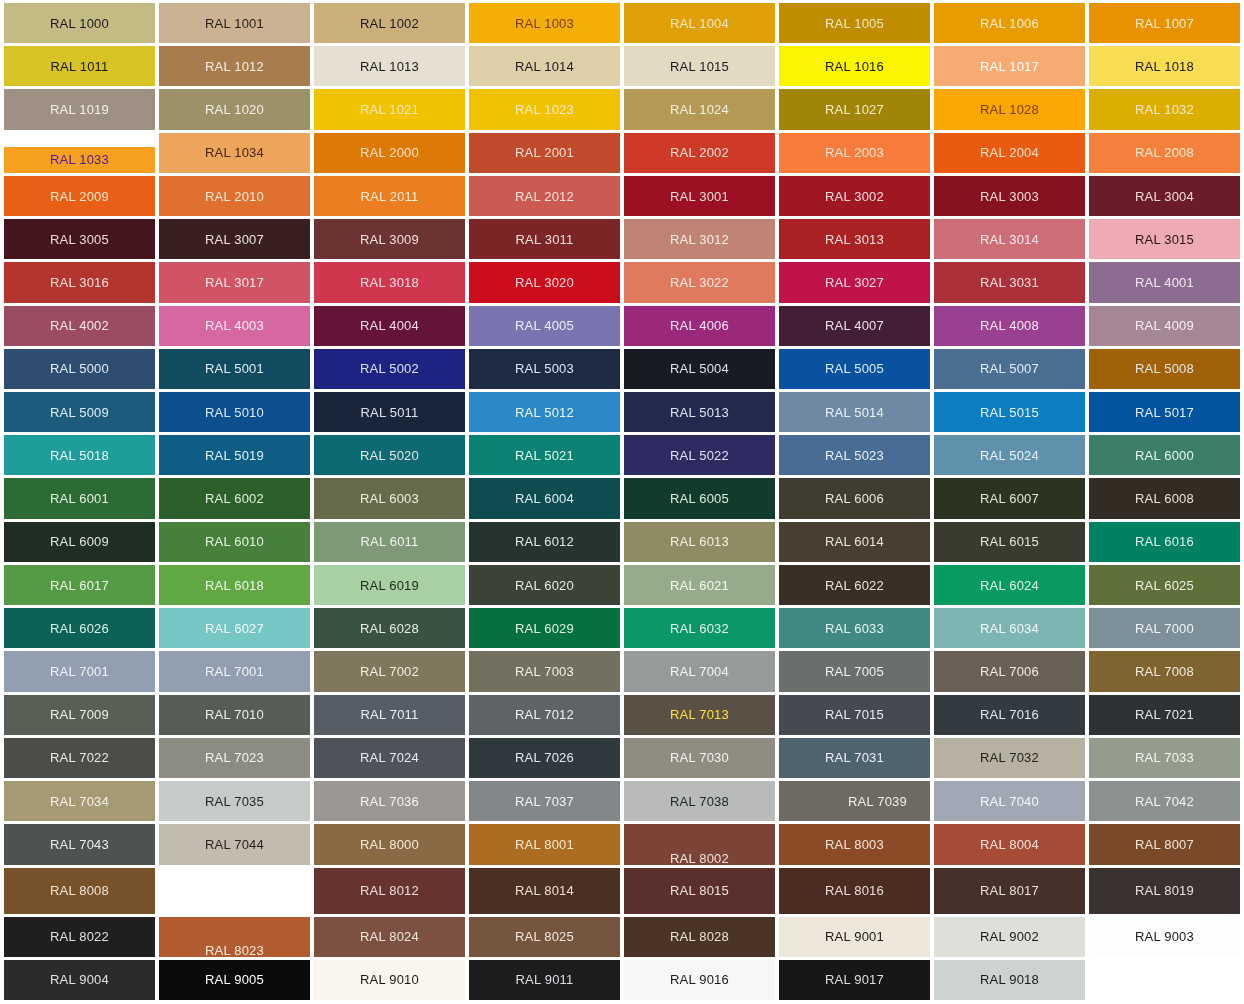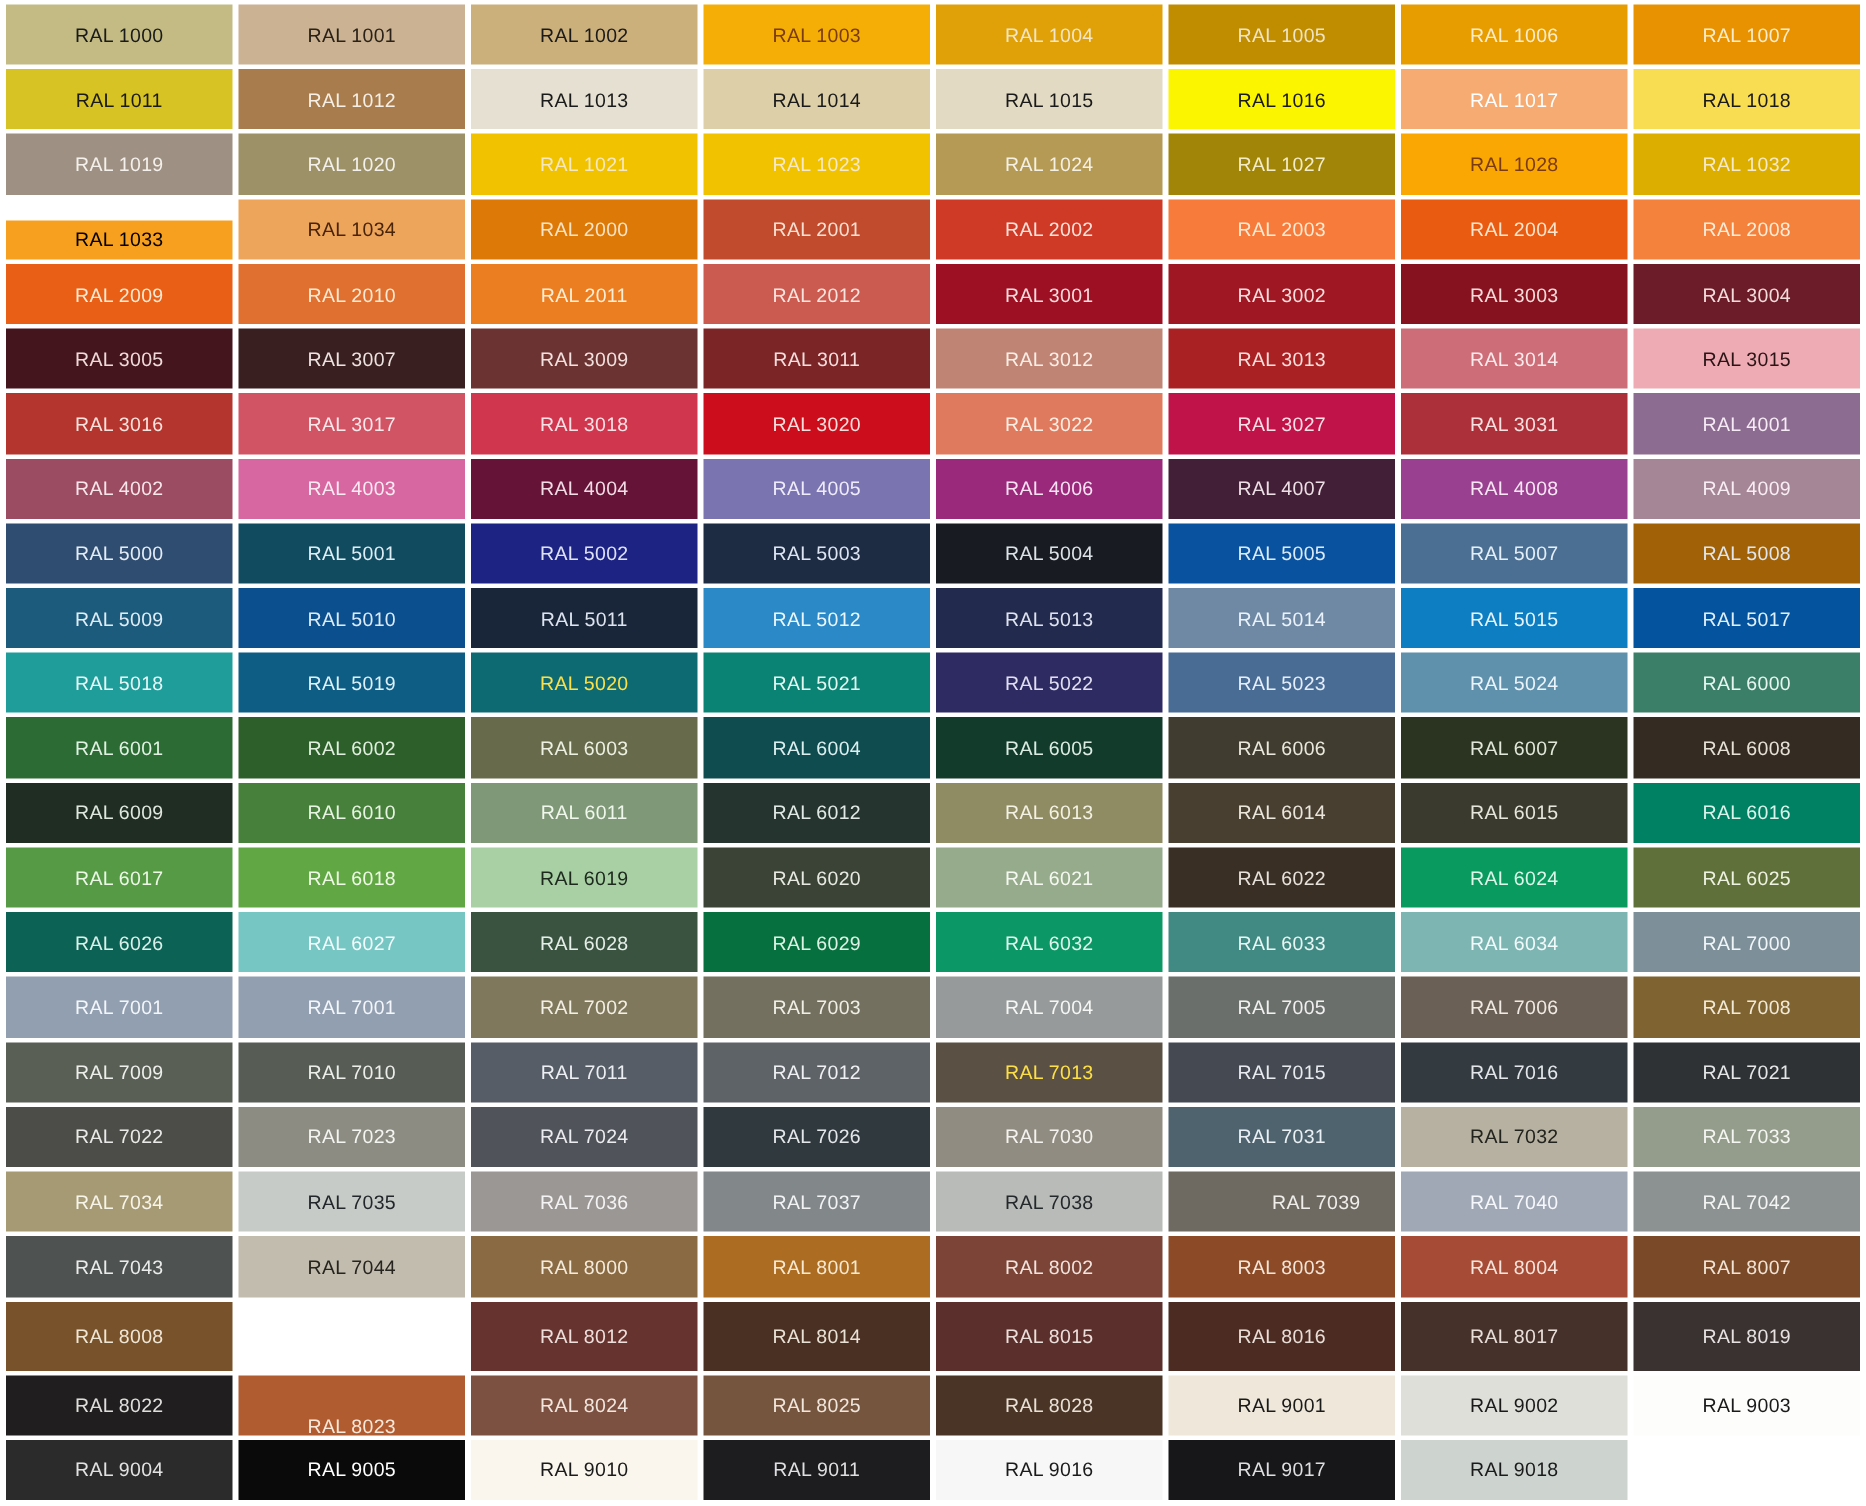--- a/index.html
+++ b/index.html
@@ -108,21 +108,21 @@
     </div>
     <div class="swatch" style="background-color: rgb(160, 133, 8); color: rgb(244, 236, 199);">
       <span class="code">RAL 1027</span>
     </div>
     <div class="swatch" style="background-color: rgb(251, 167, 3); color: rgb(122, 59, 16);">
       <span class="code">RAL 1028</span>
     </div>
     <div class="swatch" style="background-color: rgb(220, 174, 0); color: rgb(246, 233, 200);">
       <span class="code">RAL 1032</span>
     </div>
-    <div class="swatch" style="background-color: rgb(247, 159, 30); color: #000000; margin-top: 14px;">
+    <div class="swatch" style="background-color: rgb(247, 159, 30); color: #4c1d95; margin-top: 14px;">
       <span class="code">RAL 1033</span>
     </div>
     <div class="swatch" style="background-color: rgb(237, 165, 92); color: rgb(74, 36, 8);">
       <span class="code">RAL 1034</span>
     </div>
     <div class="swatch" style="background-color: rgb(221, 121, 7); color: rgb(251, 227, 198);">
       <span class="code">RAL 2000</span>
     </div>
     <div class="swatch" style="background-color: rgb(193, 75, 45); color: rgb(250, 224, 210);">
       <span class="code">RAL 2001</span>
@@ -282,21 +282,21 @@
     </div>
     <div class="swatch" style="background-color: rgb(3, 83, 158); color: rgb(224, 239, 252);">
       <span class="code">RAL 5017</span>
     </div>
     <div class="swatch" style="background-color: rgb(30, 157, 155); color: rgb(230, 248, 247);">
       <span class="code">RAL 5018</span>
     </div>
     <div class="swatch" style="background-color: rgb(13, 93, 133); color: rgb(222, 240, 249);">
       <span class="code">RAL 5019</span>
     </div>
-    <div class="swatch" style="background-color: rgb(14, 106, 114); color: #fde047;">
+    <div class="swatch" style="background-color: rgb(14, 106, 114); color: #e5e5e5;">
       <span class="code">RAL 5020</span>
     </div>
     <div class="swatch" style="background-color: rgb(10, 131, 116); color: rgb(227, 247, 241);">
       <span class="code">RAL 5021</span>
     </div>
     <div class="swatch" style="background-color: rgb(46, 43, 99); color: rgb(224, 223, 240);">
       <span class="code">RAL 5022</span>
     </div>
     <div class="swatch" style="background-color: rgb(73, 108, 149); color: rgb(230, 238, 251);">
       <span class="code">RAL 5023</span>
@@ -504,21 +504,21 @@
     </div>
     <div class="swatch" style="background-color: rgb(194, 188, 175); color: rgb(38, 36, 31);">
       <span class="code">RAL 7044</span>
     </div>
     <div class="swatch" style="background-color: rgb(138, 106, 66); color: rgb(244, 235, 220);">
       <span class="code">RAL 8000</span>
     </div>
     <div class="swatch" style="background-color: rgb(172, 108, 33); color: rgb(248, 233, 210);">
       <span class="code">RAL 8001</span>
     </div>
-    <div class="swatch" style="background-color: rgb(123, 68, 54); color: rgb(241, 227, 221);">
+    <div class="swatch" style="background-color: rgb(123, 68, 54); color: rgb(241, 227, 221); align-items: flex-end;">
       <span class="code">RAL 8002</span>
     </div>
     <div class="swatch" style="background-color: rgb(140, 75, 38); color: rgb(244, 229, 218);">
       <span class="code">RAL 8003</span>
     </div>
     <div class="swatch" style="background-color: rgb(166, 75, 53); color: rgb(248, 228, 220);">
       <span class="code">RAL 8004</span>
     </div>
     <div class="swatch" style="background-color: rgb(122, 74, 40); color: rgb(241, 228, 214);">
       <span class="code">RAL 8007</span>

